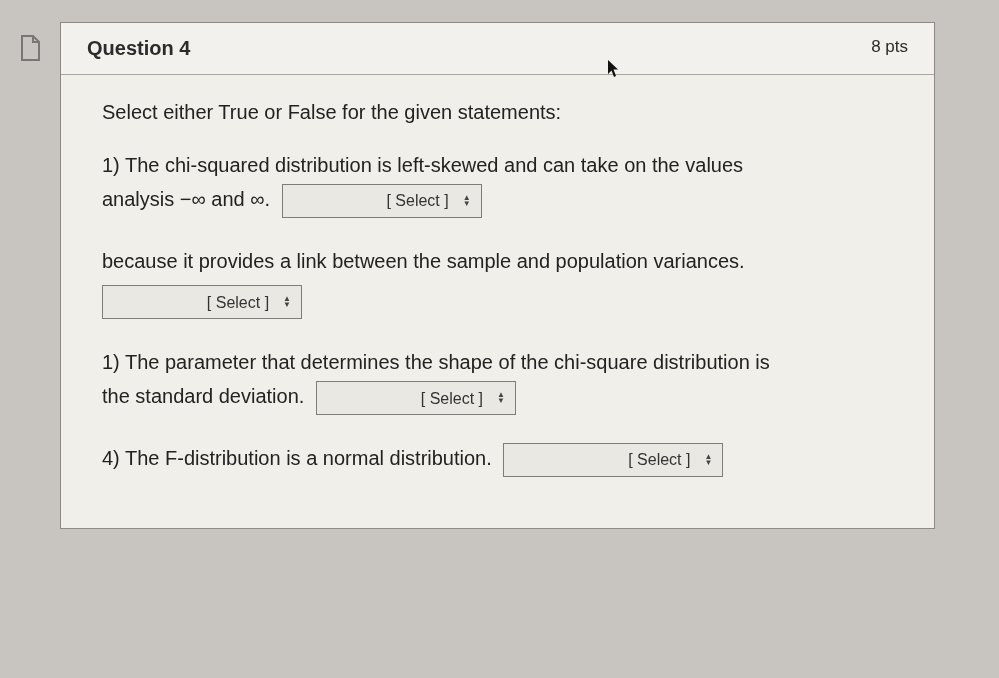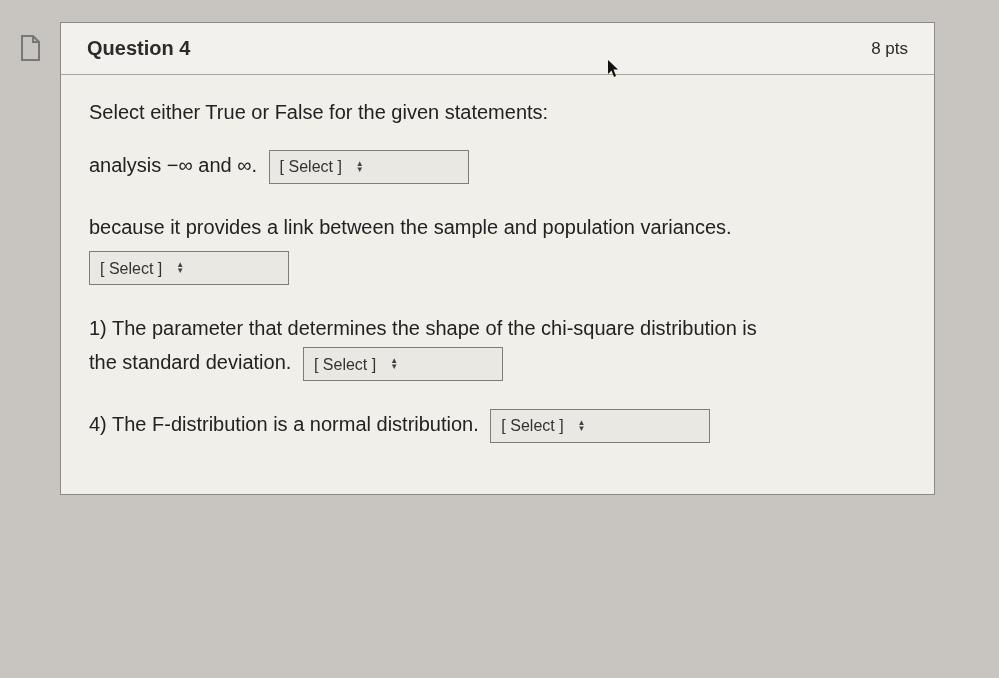--- a/index.html
+++ b/index.html
@@ -23,21 +23,21 @@
     position: absolute;
     top: 22px;
     left: 60px;
     width: 875px;
     background: #f1efea;
     border: 1px solid #8d8a85;
   }
   .question-header {
     display: flex;
     justify-content: space-between;
-    align-items: center;
+    align-items: flex-start;
     padding: 14px 26px 14px 26px;
     border-bottom: 1px solid #a9a6a0;
     background: #f3f1ed;
   }
   .question-title {
     font-weight: 700;
     font-size: 20px;
     color: #2b2b2b;
   }
   .points {
@@ -45,37 +45,37 @@
     color: #2b2b2b;
     font-weight: 400;
   }
   .cursor-icon {
     position: absolute;
     top: 36px;
     left: 545px;
     color: #222;
   }
   .question-body {
-    padding: 26px 28px 34px 28px;
+    padding: 26px 28px 34px 41px;
   }
   .instruction {
     font-size: 20px;
     color: #222;
     margin-bottom: 24px;
   }
   .statement {
     font-size: 20px;
     color: #222;
     line-height: 1.7;
     margin-bottom: 26px;
   }
   .select-box {
     display: inline-flex;
     align-items: center;
-    justify-content: flex-start;
+    justify-content: flex-end;
     border: 1px solid #7f7d78;
     background: #eae8e2;
     height: 34px;
     padding: 0 10px 0 10px;
     font-size: 16px;
     color: #333;
     vertical-align: middle;
     margin-left: 6px;
     min-width: 200px;
     cursor: pointer;
@@ -113,20 +113,21 @@
   <div class="question-header">
     <span class="question-title">Question 4</span>
     <span class="points">8 pts</span>
   </div>
 
   <div class="question-body">
 
     <div class="instruction">Select either True or False for the given statements:</div>
 
     <div class="statement">
+      <div>1) The chi-squared distribution is left-skewed and can take on the values</div>
       <div class="row-inline">
         <span>analysis −∞ and ∞.</span>
         <span class="select-box small">
           <span class="label">[ Select ]</span>
           <span class="stepper">
               <span>▲</span>
               <span>▼</span>
             </span>
         </span>
       </div>

